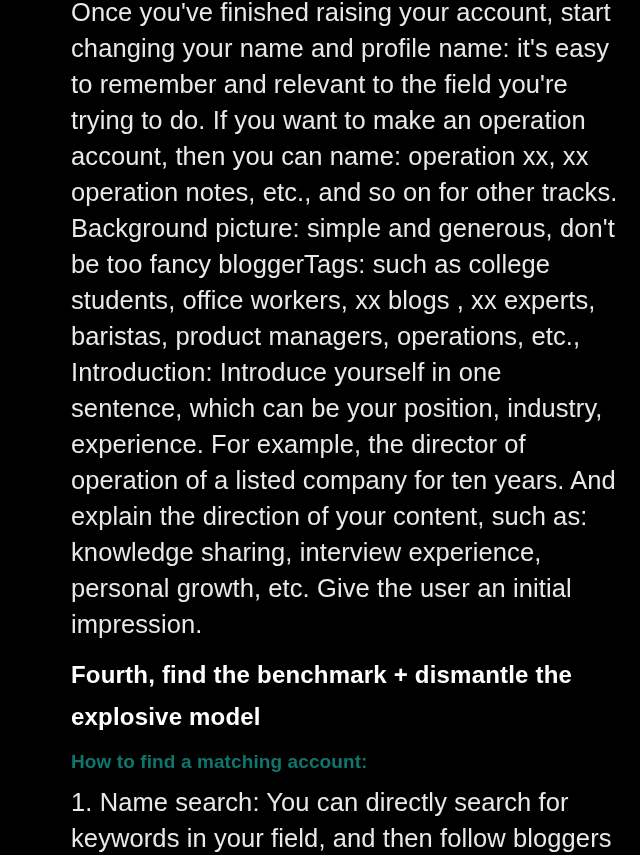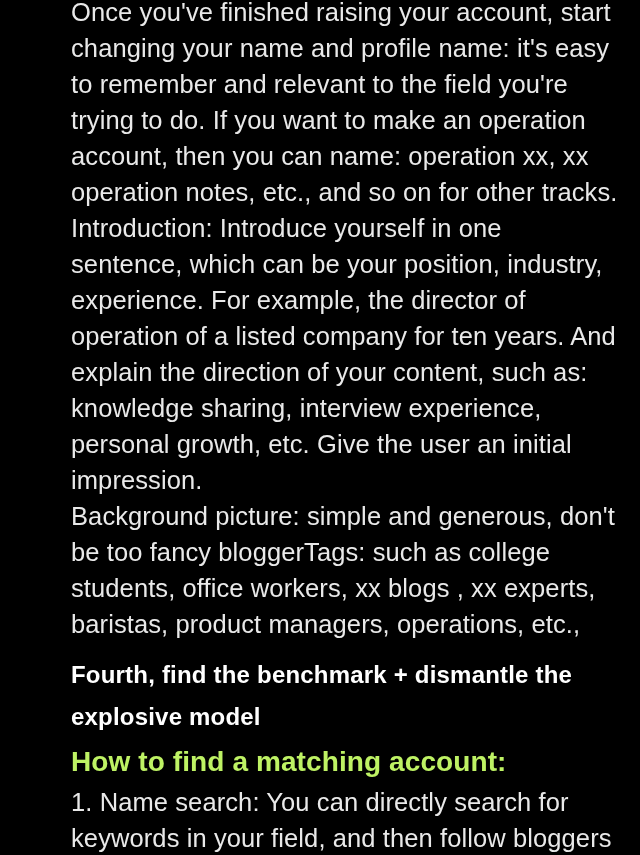--- a/index.html
+++ b/index.html
@@ -46,24 +46,24 @@
   h2.heading {
     margin: 12px 0 4px 0;
     font-size: 24px;
     line-height: 42px;
     font-weight: 700;
     color: #ffffff;
     letter-spacing: 0.2px;
   }
   h3.subheading {
     margin: 6px 0 4px 0;
-    font-size: 28px;
+    font-size: 19px;
     line-height: 36px;
     font-weight: 700;
-    color: #bef264;
+    color: #0f766e;
     letter-spacing: 0.1px;
   }
   .scrollbar-track {
     position: absolute;
     right: 3px;
     top: 0;
     width: 6px;
     height: 855px;
     background: transparent;
   }
@@ -77,22 +77,22 @@
     background: #8c8c8c;
   }
 </style>
 </head>
 <body>
 
 <div class="page">
 
   <div class="content">
     <p class="para first">Once you've finished raising your account, start changing your name and profile name: it's easy to remember and relevant to the field you're trying to do. If you want to make an operation account, then you can name: operation xx, xx operation notes, etc., and so on for other tracks.</p>
+    <p class="para">Background picture: simple and generous, don't be too fancy bloggerTags: such as college students, office workers, xx blogs , xx experts, baristas, product managers, operations, etc.,</p>
     <p class="para">Introduction: Introduce yourself in one sentence, which can be your position, industry, experience. For example, the director of operation of a listed company for ten years. And explain the direction of your content, such as: knowledge sharing, interview experience, personal growth, etc. Give the user an initial impression.</p>
-    <p class="para">Background picture: simple and generous, don't be too fancy bloggerTags: such as college students, office workers, xx blogs , xx experts, baristas, product managers, operations, etc.,</p>
     <h2 class="heading">Fourth, find the benchmark + dismantle the explosive model</h2>
     <h3 class="subheading">How to find a matching account:</h3>
     <p class="para">1. Name search: You can directly search for keywords in your field, and then follow bloggers with a large number of followers and continuous updates.</p>
   </div>
 
   <div class="scrollbar-track">
     <div class="scrollbar-thumb"></div>
   </div>
 
 </div>

